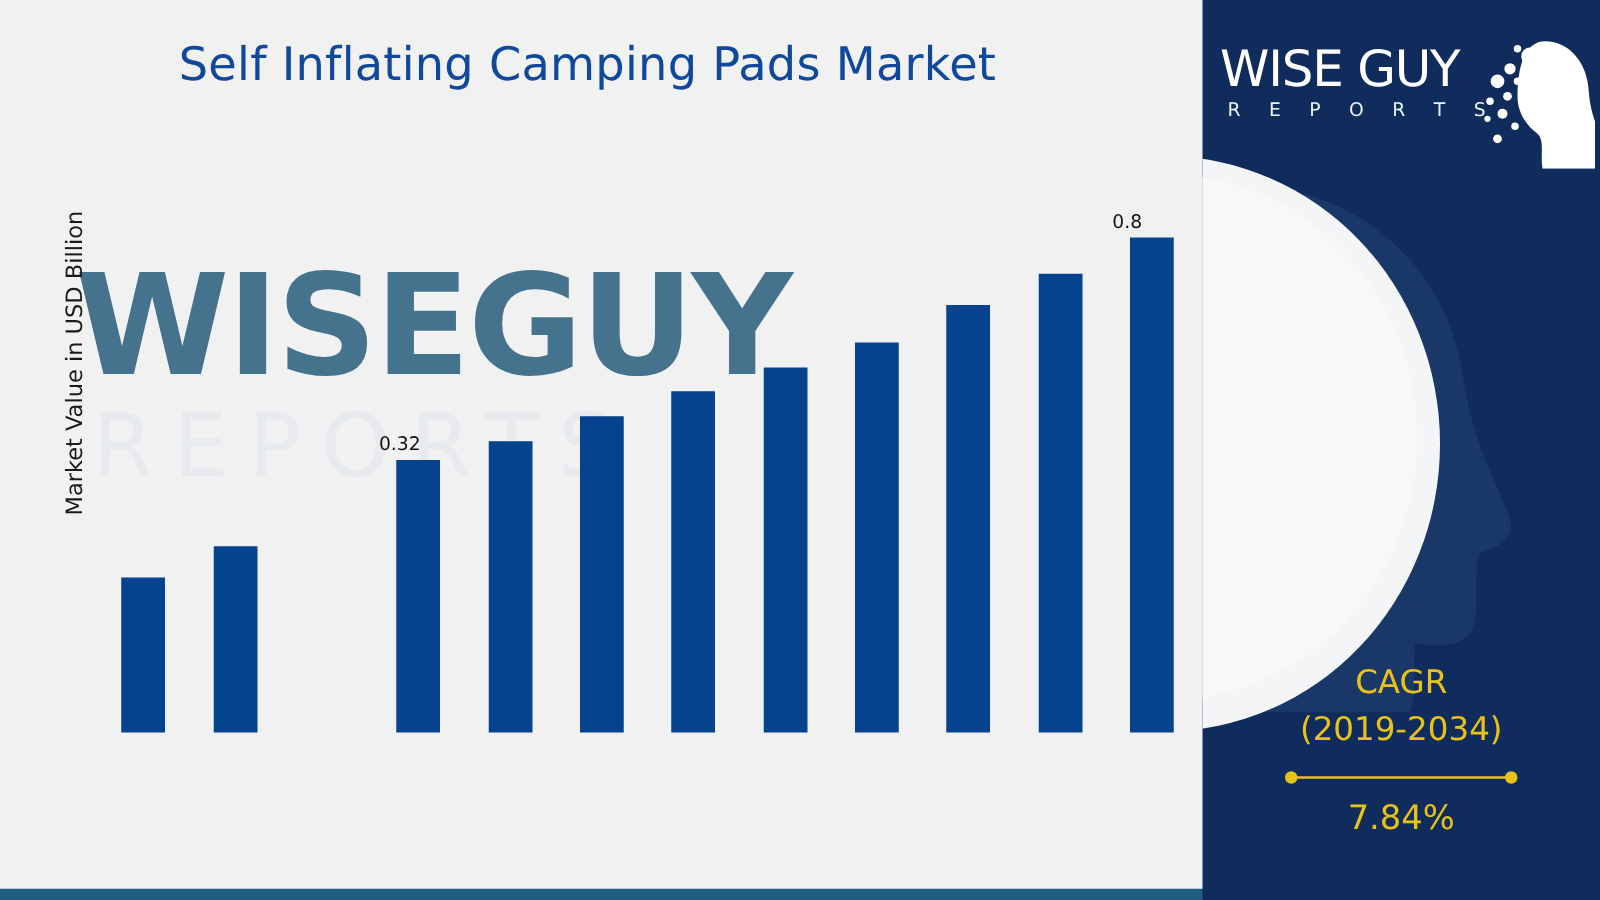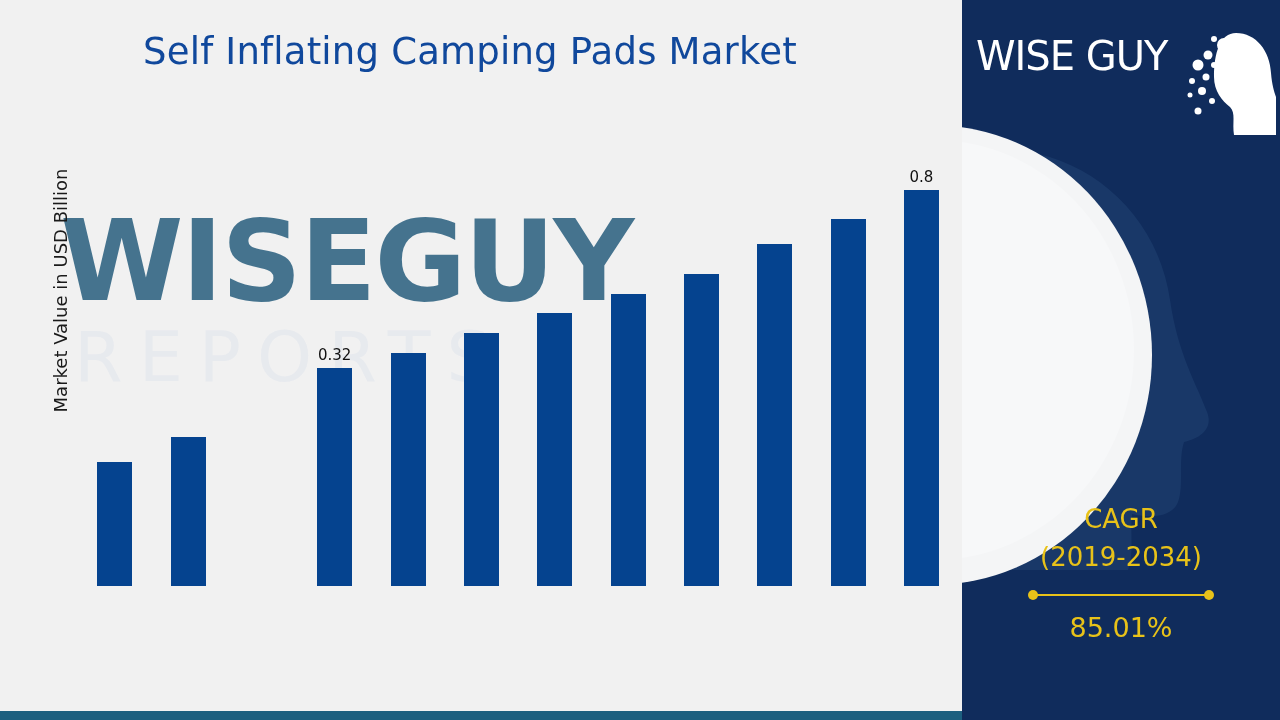--- a/index.html
+++ b/index.html
@@ -55,21 +55,21 @@
     position:absolute;left:60px;top:150px;width:880px;height:436px;
   }
   .bar-wrap{
     position:absolute;bottom:0;width:35px;
   }
   .bar{
     position:absolute;bottom:0;left:0;width:35px;
     background:#05438f;
   }
   .bar-value{
-    position:absolute;left:-14px;width:63px;text-align:center;
+    position:absolute;left:-14px;width:63px;text-align:left;
     font-size:15px;color:#111;white-space:nowrap;
   }
 
   
   .bottom-strip{
     position:absolute;left:0;top:711px;width:1180px;height:9px;
     background:#1c5f7f;
   }
 
   
@@ -110,21 +110,21 @@
   }
   .logo-head{
     position:absolute;left:222px;top:0px;width:92px;height:110px;
   }
 
   
   .cagr-block{
     position:absolute;left:0;top:500px;width:318px;text-align:center;
   }
   .cagr-title{
-    font-size:26px;color:#e8c219;line-height:38px;
+    font-size:26px;color:#e8c219;line-height:38px;margin-top:27px;
   }
   .cagr-range{
     font-size:26px;color:#e8c219;line-height:38px;
   }
   .cagr-divider{
     position:relative;margin:14px auto 10px auto;width:186px;height:10px;
   }
   .cagr-divider .line{
     position:absolute;left:5px;top:4px;width:176px;height:2px;background:#e8c219;
   }
@@ -201,20 +201,21 @@
       <path d="M10 0 C90 0 165 60 178 150 C186 205 205 235 215 262 C222 280 206 289 192 292
                C186 310 192 336 186 352 C180 368 156 368 140 364 C138 388 142 404 136 420
                L10 420 Z" fill="#2e5585"></path>
     </svg>
 
     <div class="big-circle"></div>
     <div class="mid-circle"></div>
 
     <div class="logo">
       <div class="logo-word">WISE GUY</div>
+      <div class="logo-sub">R E P O R T S</div>
       <svg class="logo-head" viewBox="0 0 92 110">
         <path d="M52 8 C72 8 86 26 87 48 C88 60 90 66 92 72 L92 110 L50 110
                  C48 98 52 88 46 82 C38 76 30 66 30 52 C30 28 36 8 52 8 Z" fill="#ffffff"></path>
         <circle cx="40" cy="20" r="7" fill="#ffffff"></circle>
         <circle cx="24" cy="30" r="4.5" fill="#ffffff"></circle>
         <circle cx="30" cy="14" r="3" fill="#ffffff"></circle>
         <circle cx="14" cy="40" r="5.5" fill="#ffffff"></circle>
         <circle cx="22" cy="52" r="3.5" fill="#ffffff"></circle>
         <circle cx="8" cy="56" r="3" fill="#ffffff"></circle>
         <circle cx="18" cy="66" r="4" fill="#ffffff"></circle>
@@ -227,17 +228,17 @@
     </div>
 
     <div class="cagr-block">
       <div class="cagr-title">CAGR</div>
       <div class="cagr-range">(2019-2034)</div>
       <div class="cagr-divider">
         <span class="dot l"></span>
         <span class="line"></span>
         <span class="dot r"></span>
       </div>
-      <div class="cagr-value">85.01%</div>
+      <div class="cagr-value">7.84%</div>
     </div>
 
   </div>
 </div>
 
 </body></html>

